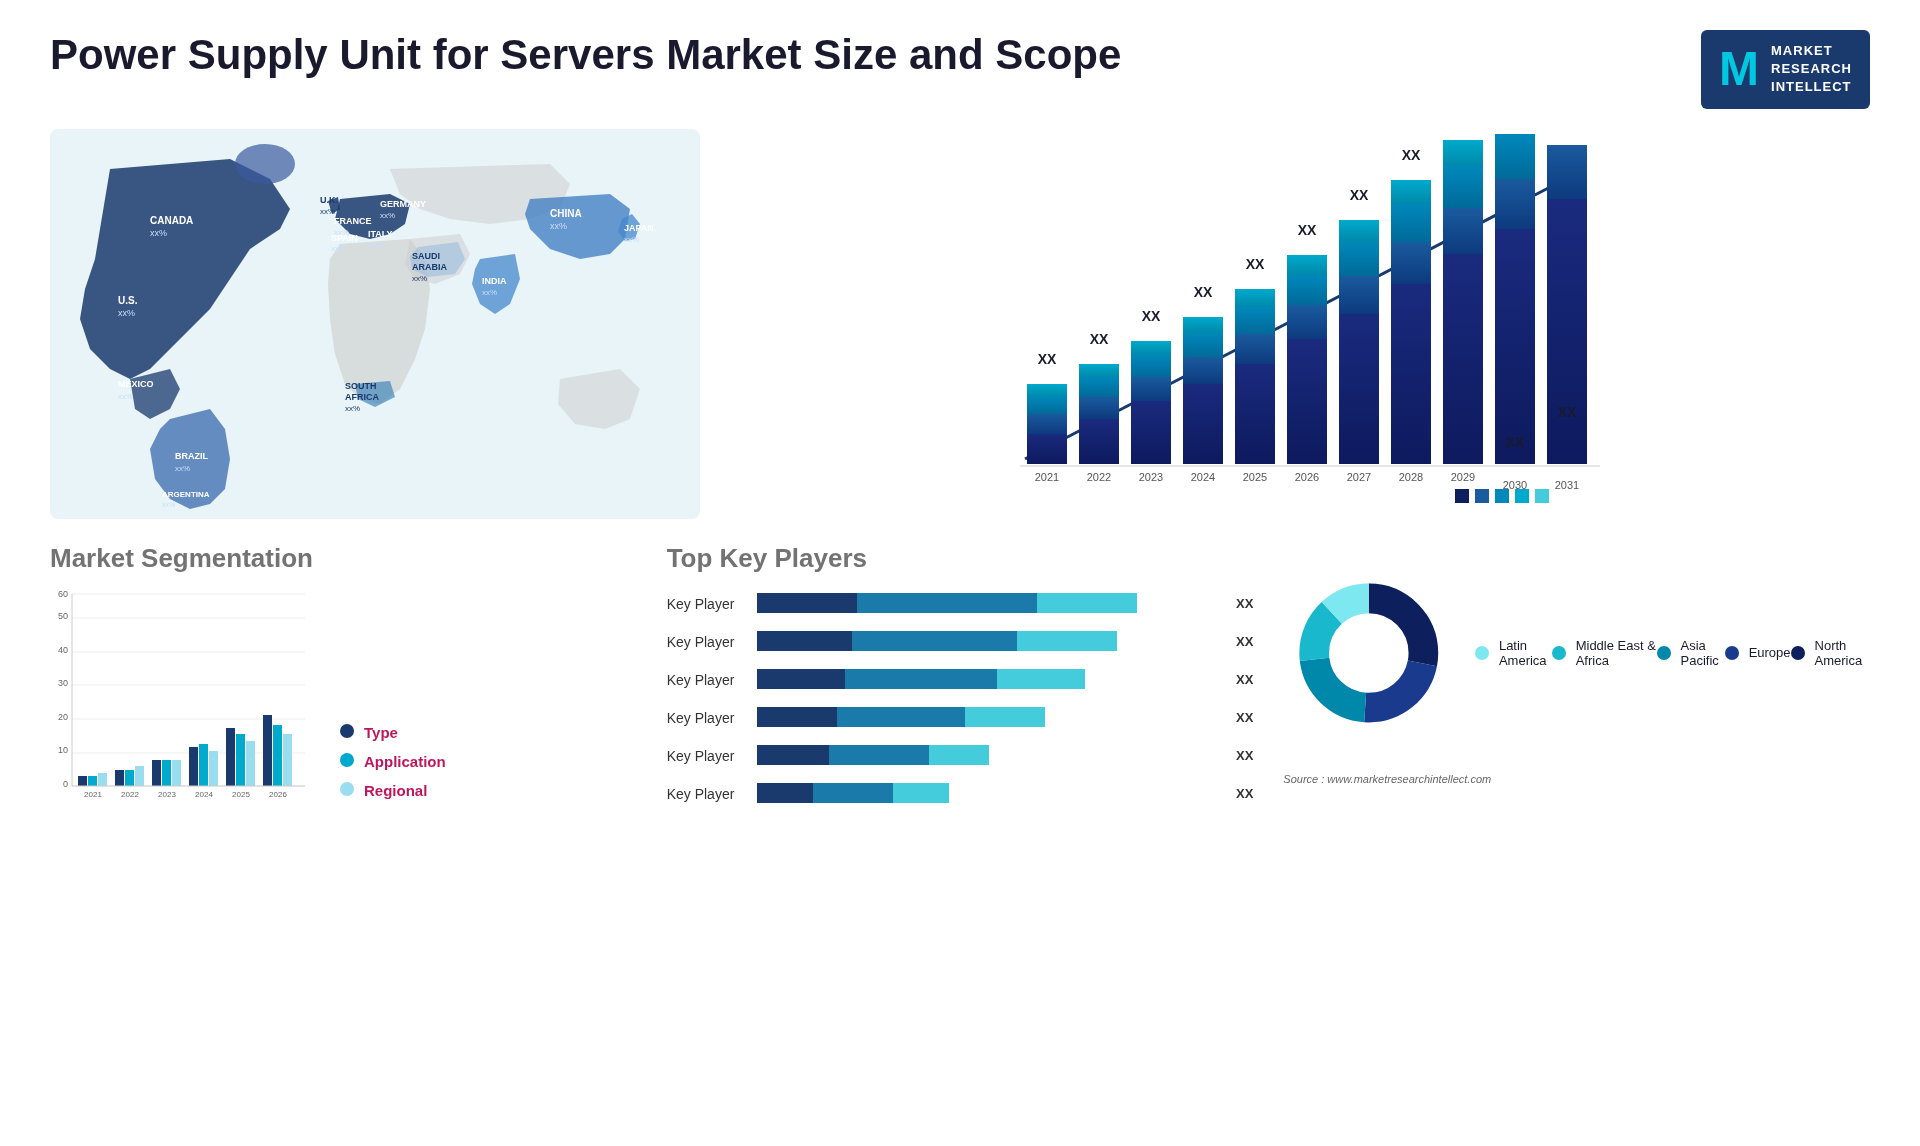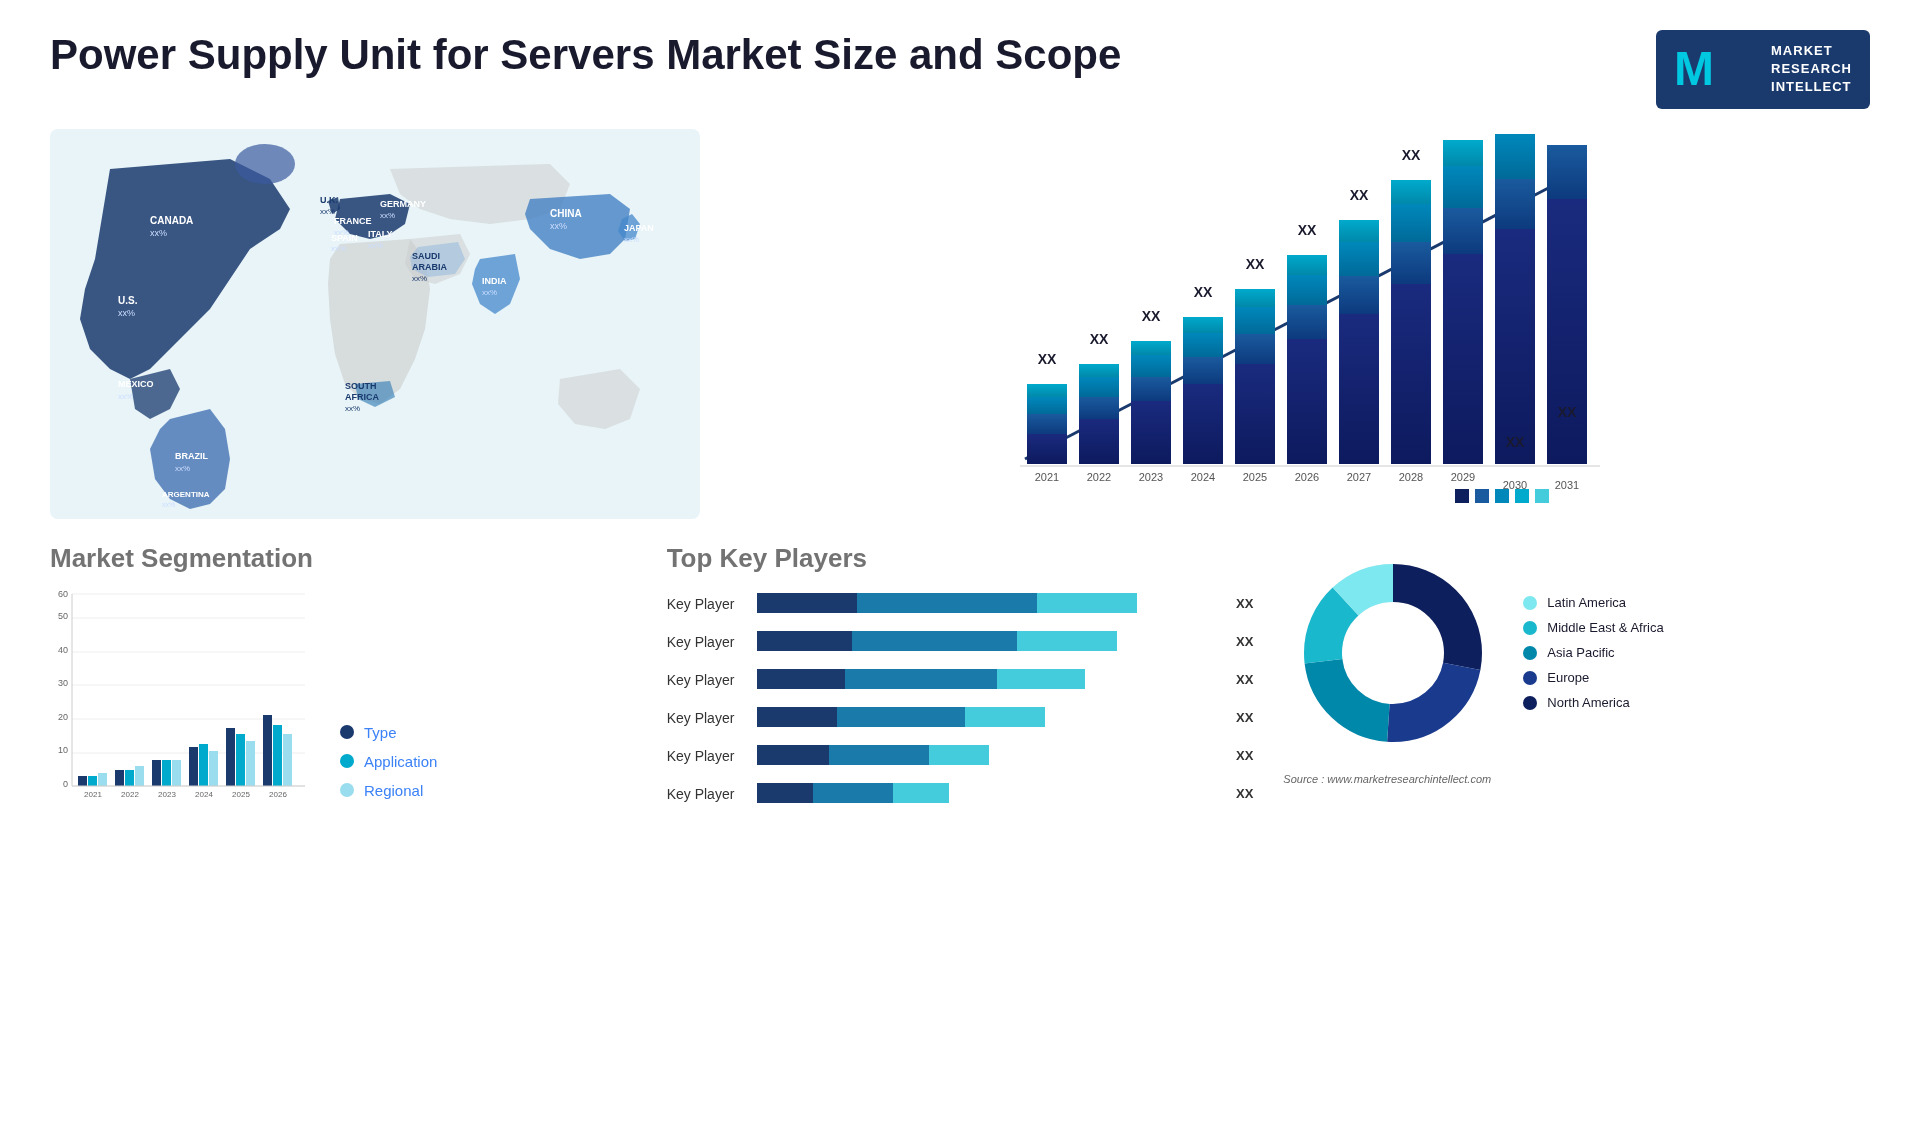--- a/index.html
+++ b/index.html
@@ -49,21 +49,20 @@
       line-height: 1;
     }
 
     .logo-text {
       color: white;
       font-size: 13px;
       font-weight: 700;
       line-height: 1.4;
       text-transform: uppercase;
       letter-spacing: 1px;
-      margin-left: 45px;
     }
 
     
     .bottom-grid {
       grid-column: 1 / 3;
       display: grid;
       grid-template-columns: 1fr 1fr 1fr;
       gap: 30px;
       margin-top: 10px;
     }
@@ -97,24 +96,24 @@
     .seg-legend {
       display: flex;
       flex-direction: column;
       gap: 12px;
       padding-left: 20px;
       justify-content: center;
     }
 
     .legend-item {
       display: flex;
-      align-items: center;
       gap: 10px;
       font-size: 15px;
-      color: #3b82f6;
+      color: #be185d;
+      font-weight: bold;
     }
 
     .legend-dot {
       width: 14px;
       height: 14px;
       border-radius: 50%;
       flex-shrink: 0;
     }
 
     
@@ -160,22 +159,21 @@
     }
 
     .regional-content {
       display: flex;
       align-items: center;
       gap: 20px;
     }
 
     .regional-legend {
       display: flex;
-      flex-direction: column;
-      gap: 10px;
+      flex-direction: row;
     }
 
     .regional-legend-item {
       display: flex;
       align-items: center;
       gap: 10px;
       font-size: 13px;
       color: #1a1a2e;
     }
 

